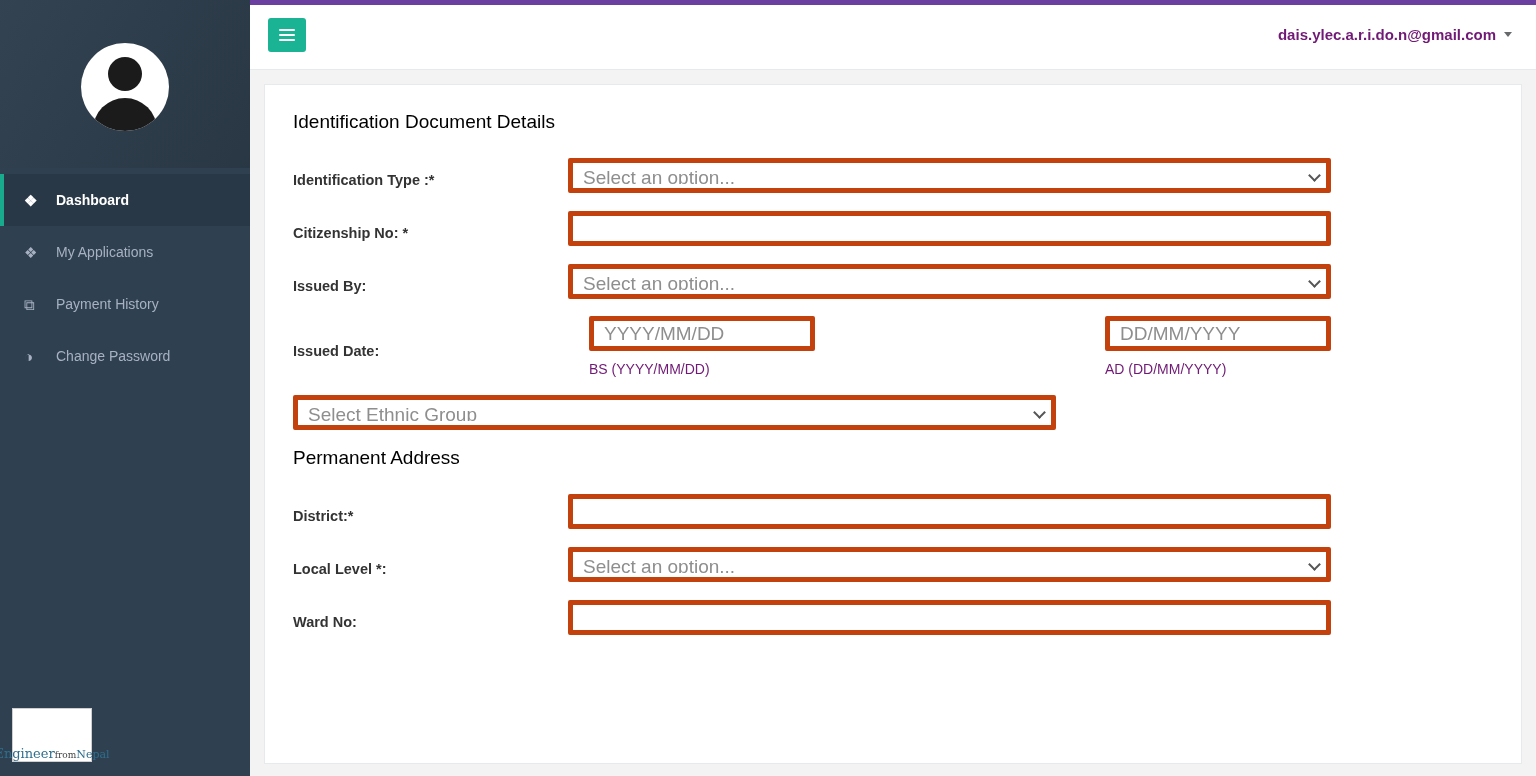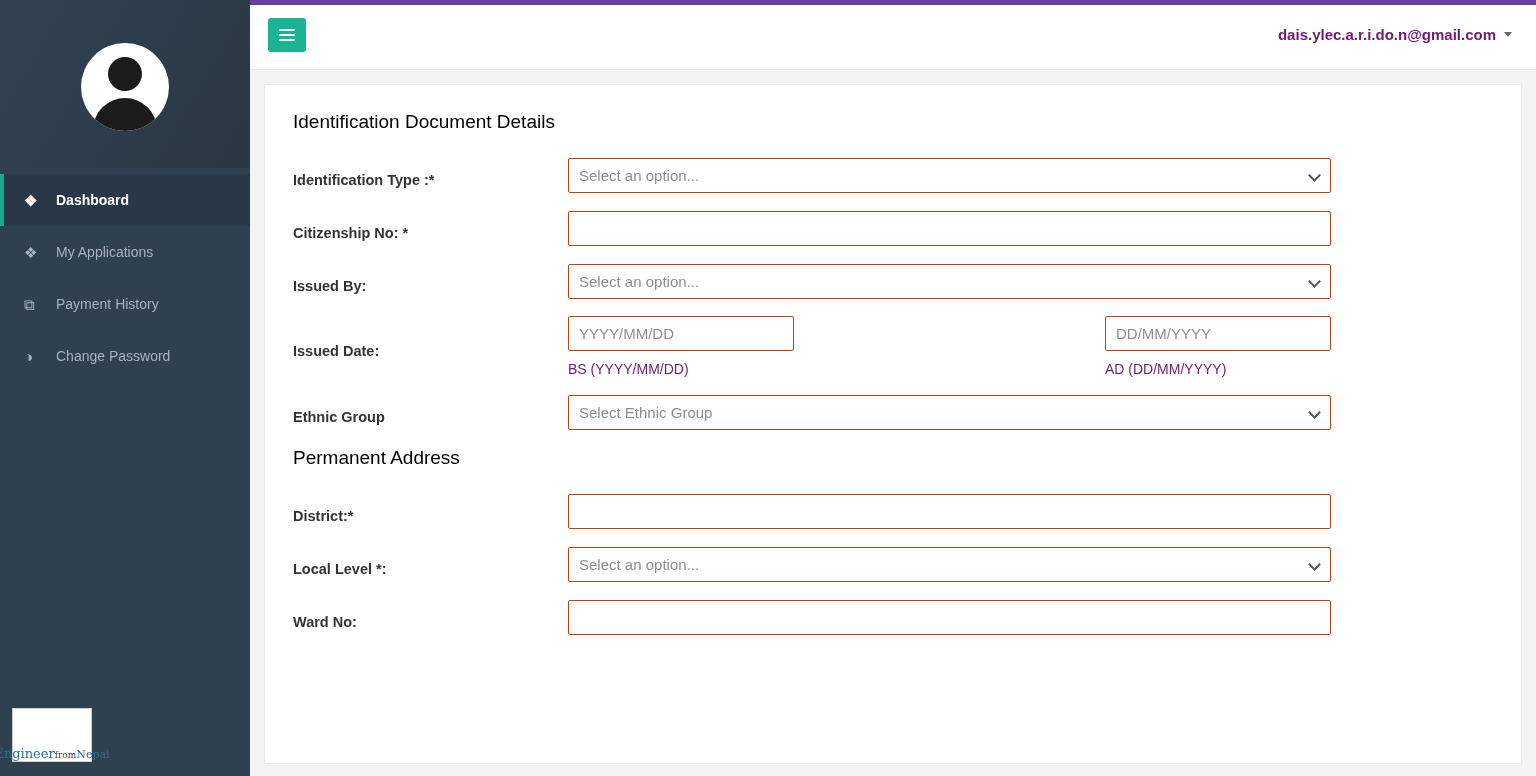--- a/index.html
+++ b/index.html
@@ -217,23 +217,23 @@
     color: #333333;
     padding-top: 9px;
   }
   .form-field {
     flex: 1 1 auto;
     max-width: 763px;
   }
   .ctrl {
     width: 100%;
     height: 35px;
-    border: 1px solid #c2410c;
-    background: #ffffff;
-    font-size: 15px;
+    border: 5px solid #c2410c;
+    background: #ffffff;
+    font-size: 19px;
     color: #333;
     padding: 4px 10px;
     border-radius: 2px;
     outline: none;
     font-family: "Liberation Sans", sans-serif;
   }
   .ctrl::placeholder { color: #8e8e8e; }
   .select-wrap { position: relative; }
   select.ctrl {
     appearance: none;
@@ -249,21 +249,21 @@
     width: 9px; height: 9px;
     border-right: 2px solid #555;
     border-bottom: 2px solid #555;
     transform: rotate(45deg);
     pointer-events: none;
   }
   .date-row {
     display: flex;
     justify-content: space-between;
   }
-  .date-col { width: 226px; }
+  .date-col { width: 226px; margin-left: 21px; }
   .date-hint {
     font-size: 14px;
     color: #701a75;
     margin-top: 10px;
   }
 </style>
 </head>
 <body>
 
 <div id="app">
@@ -367,21 +367,20 @@
               </div>
               <div class="date-col">
                 <input class="ctrl" type="text" placeholder="DD/MM/YYYY" style="">
                 <div class="date-hint">AD (DD/MM/YYYY)</div>
               </div>
             </div>
           </div>
         </div>
 
         <div class="form-row" style="margin-top:14px;">
-          <div class="form-label">Ethnic Group</div>
           <div class="form-field">
             <div class="select-wrap">
               <select class="ctrl">
                 <option>Select Ethnic Group</option>
               </select>
               <span class="select-arrow"></span>
             </div>
           </div>
         </div>
 

